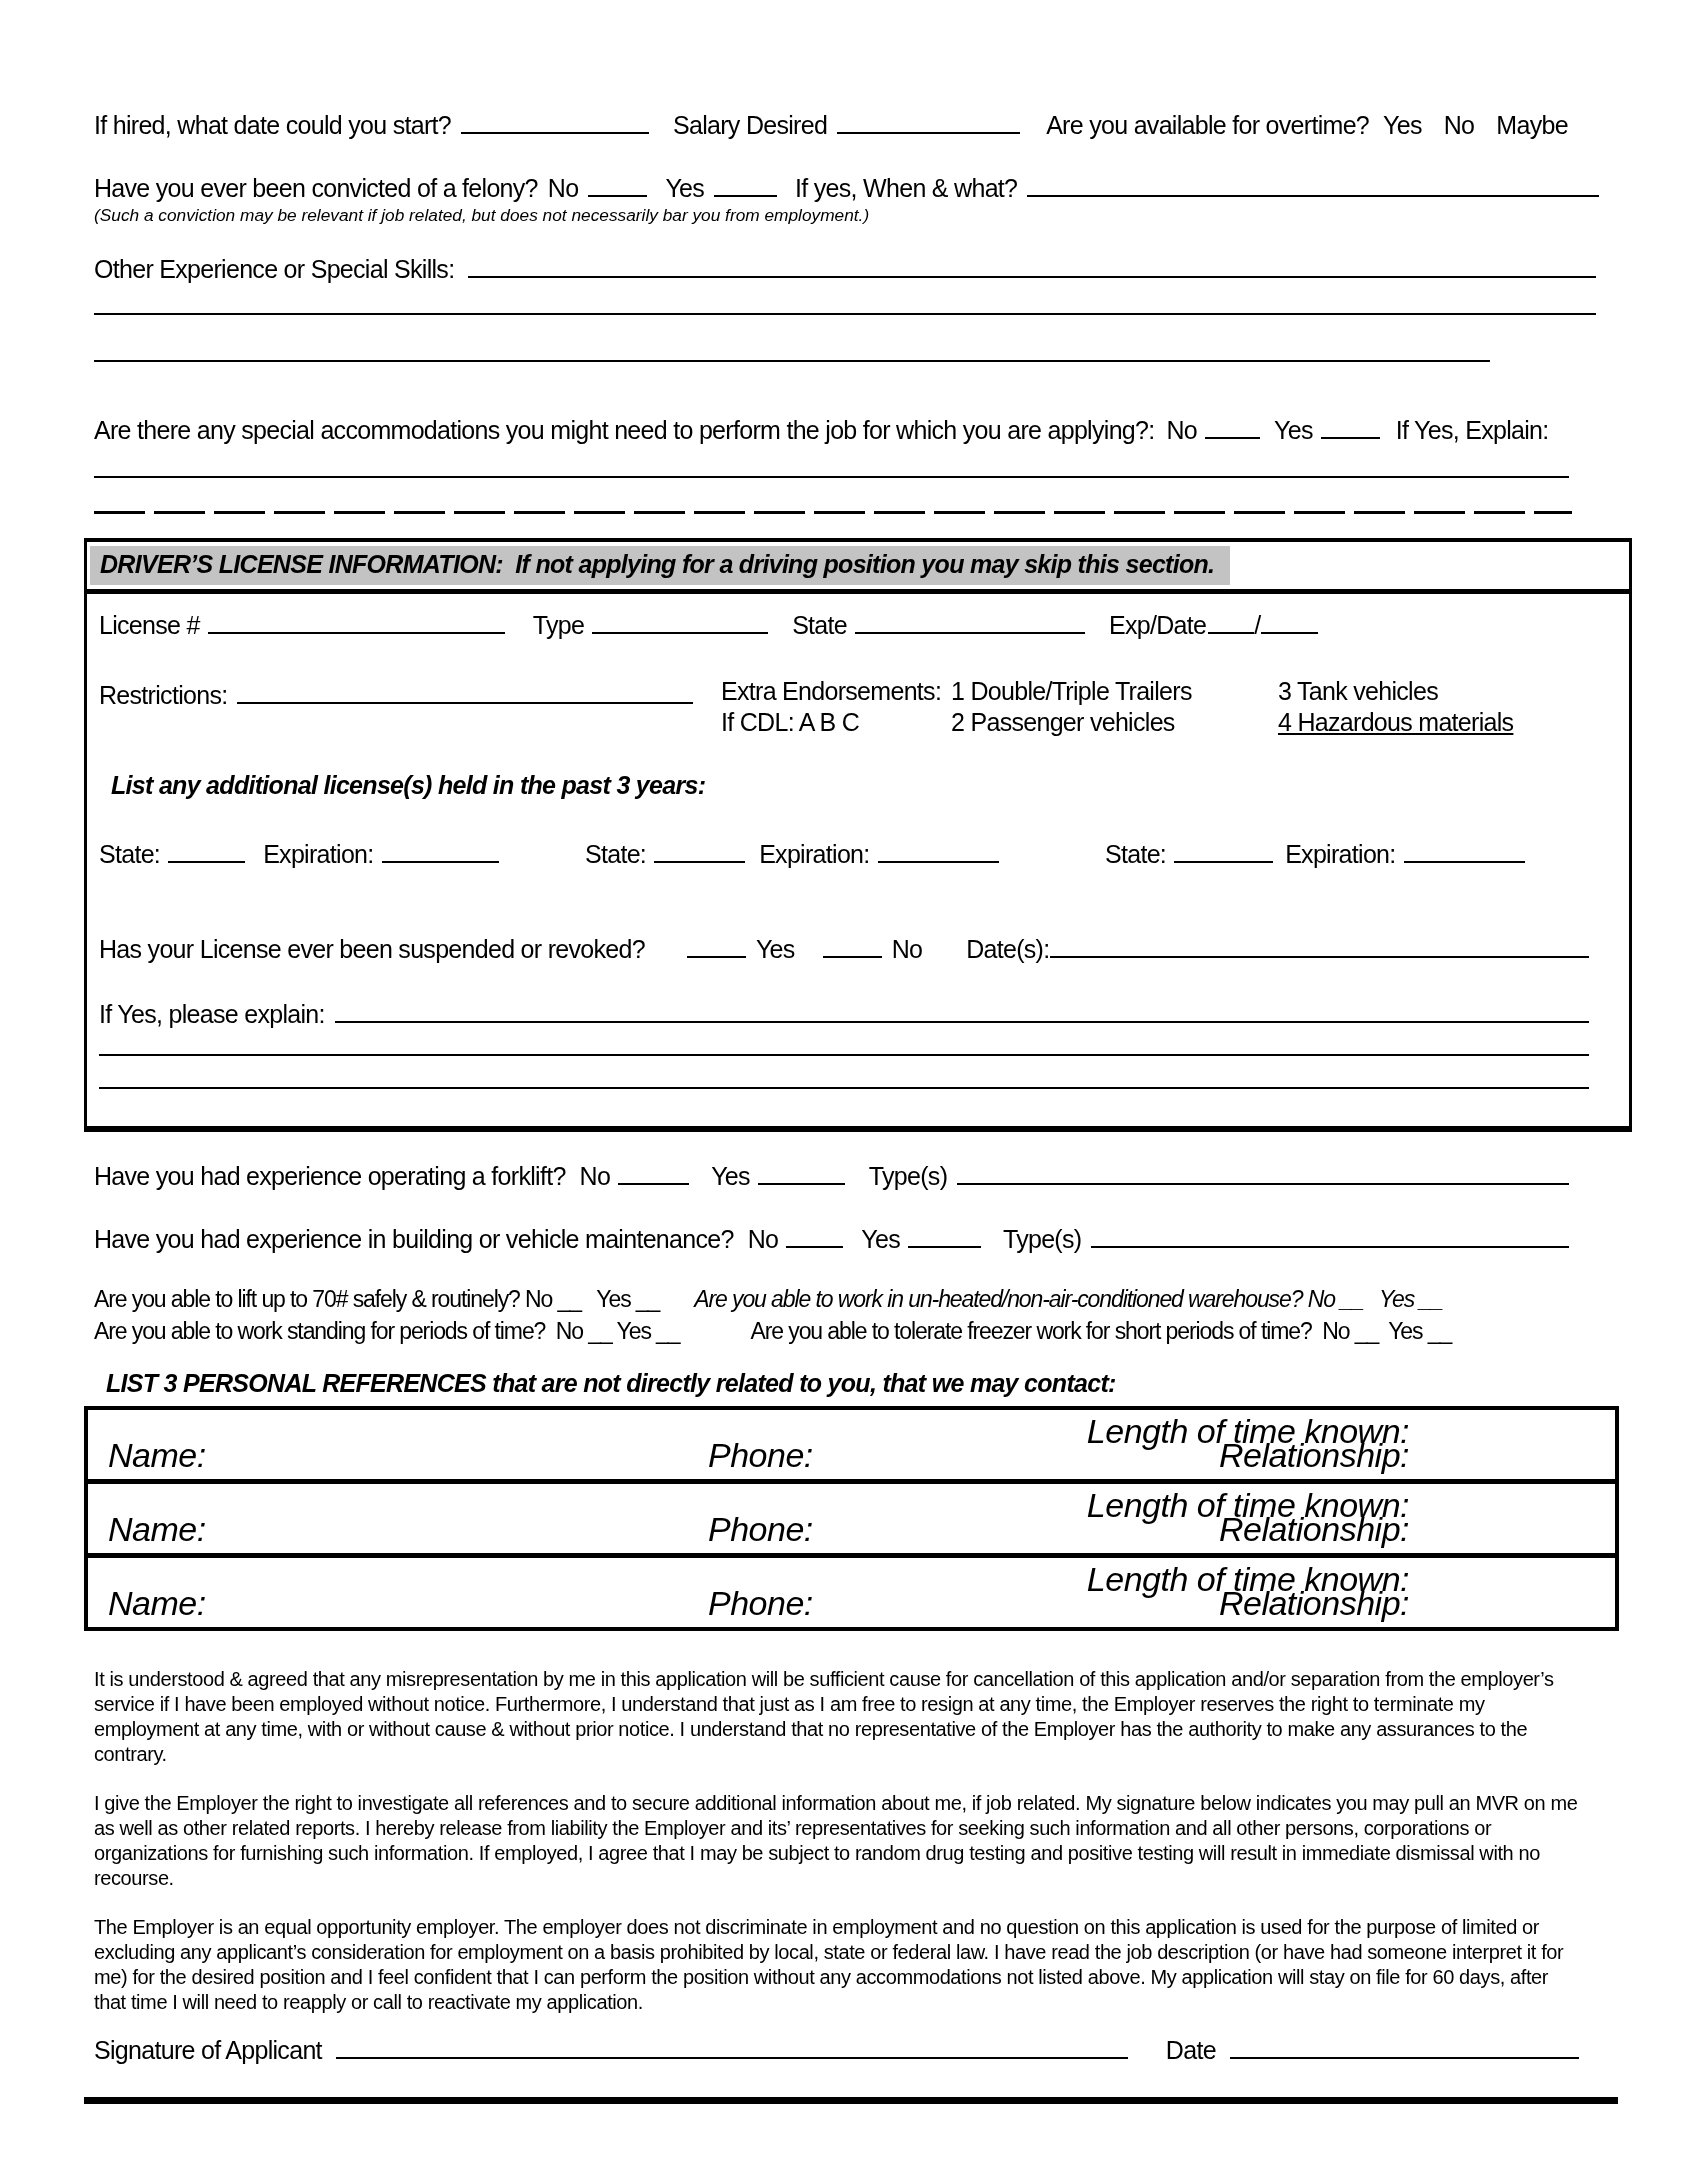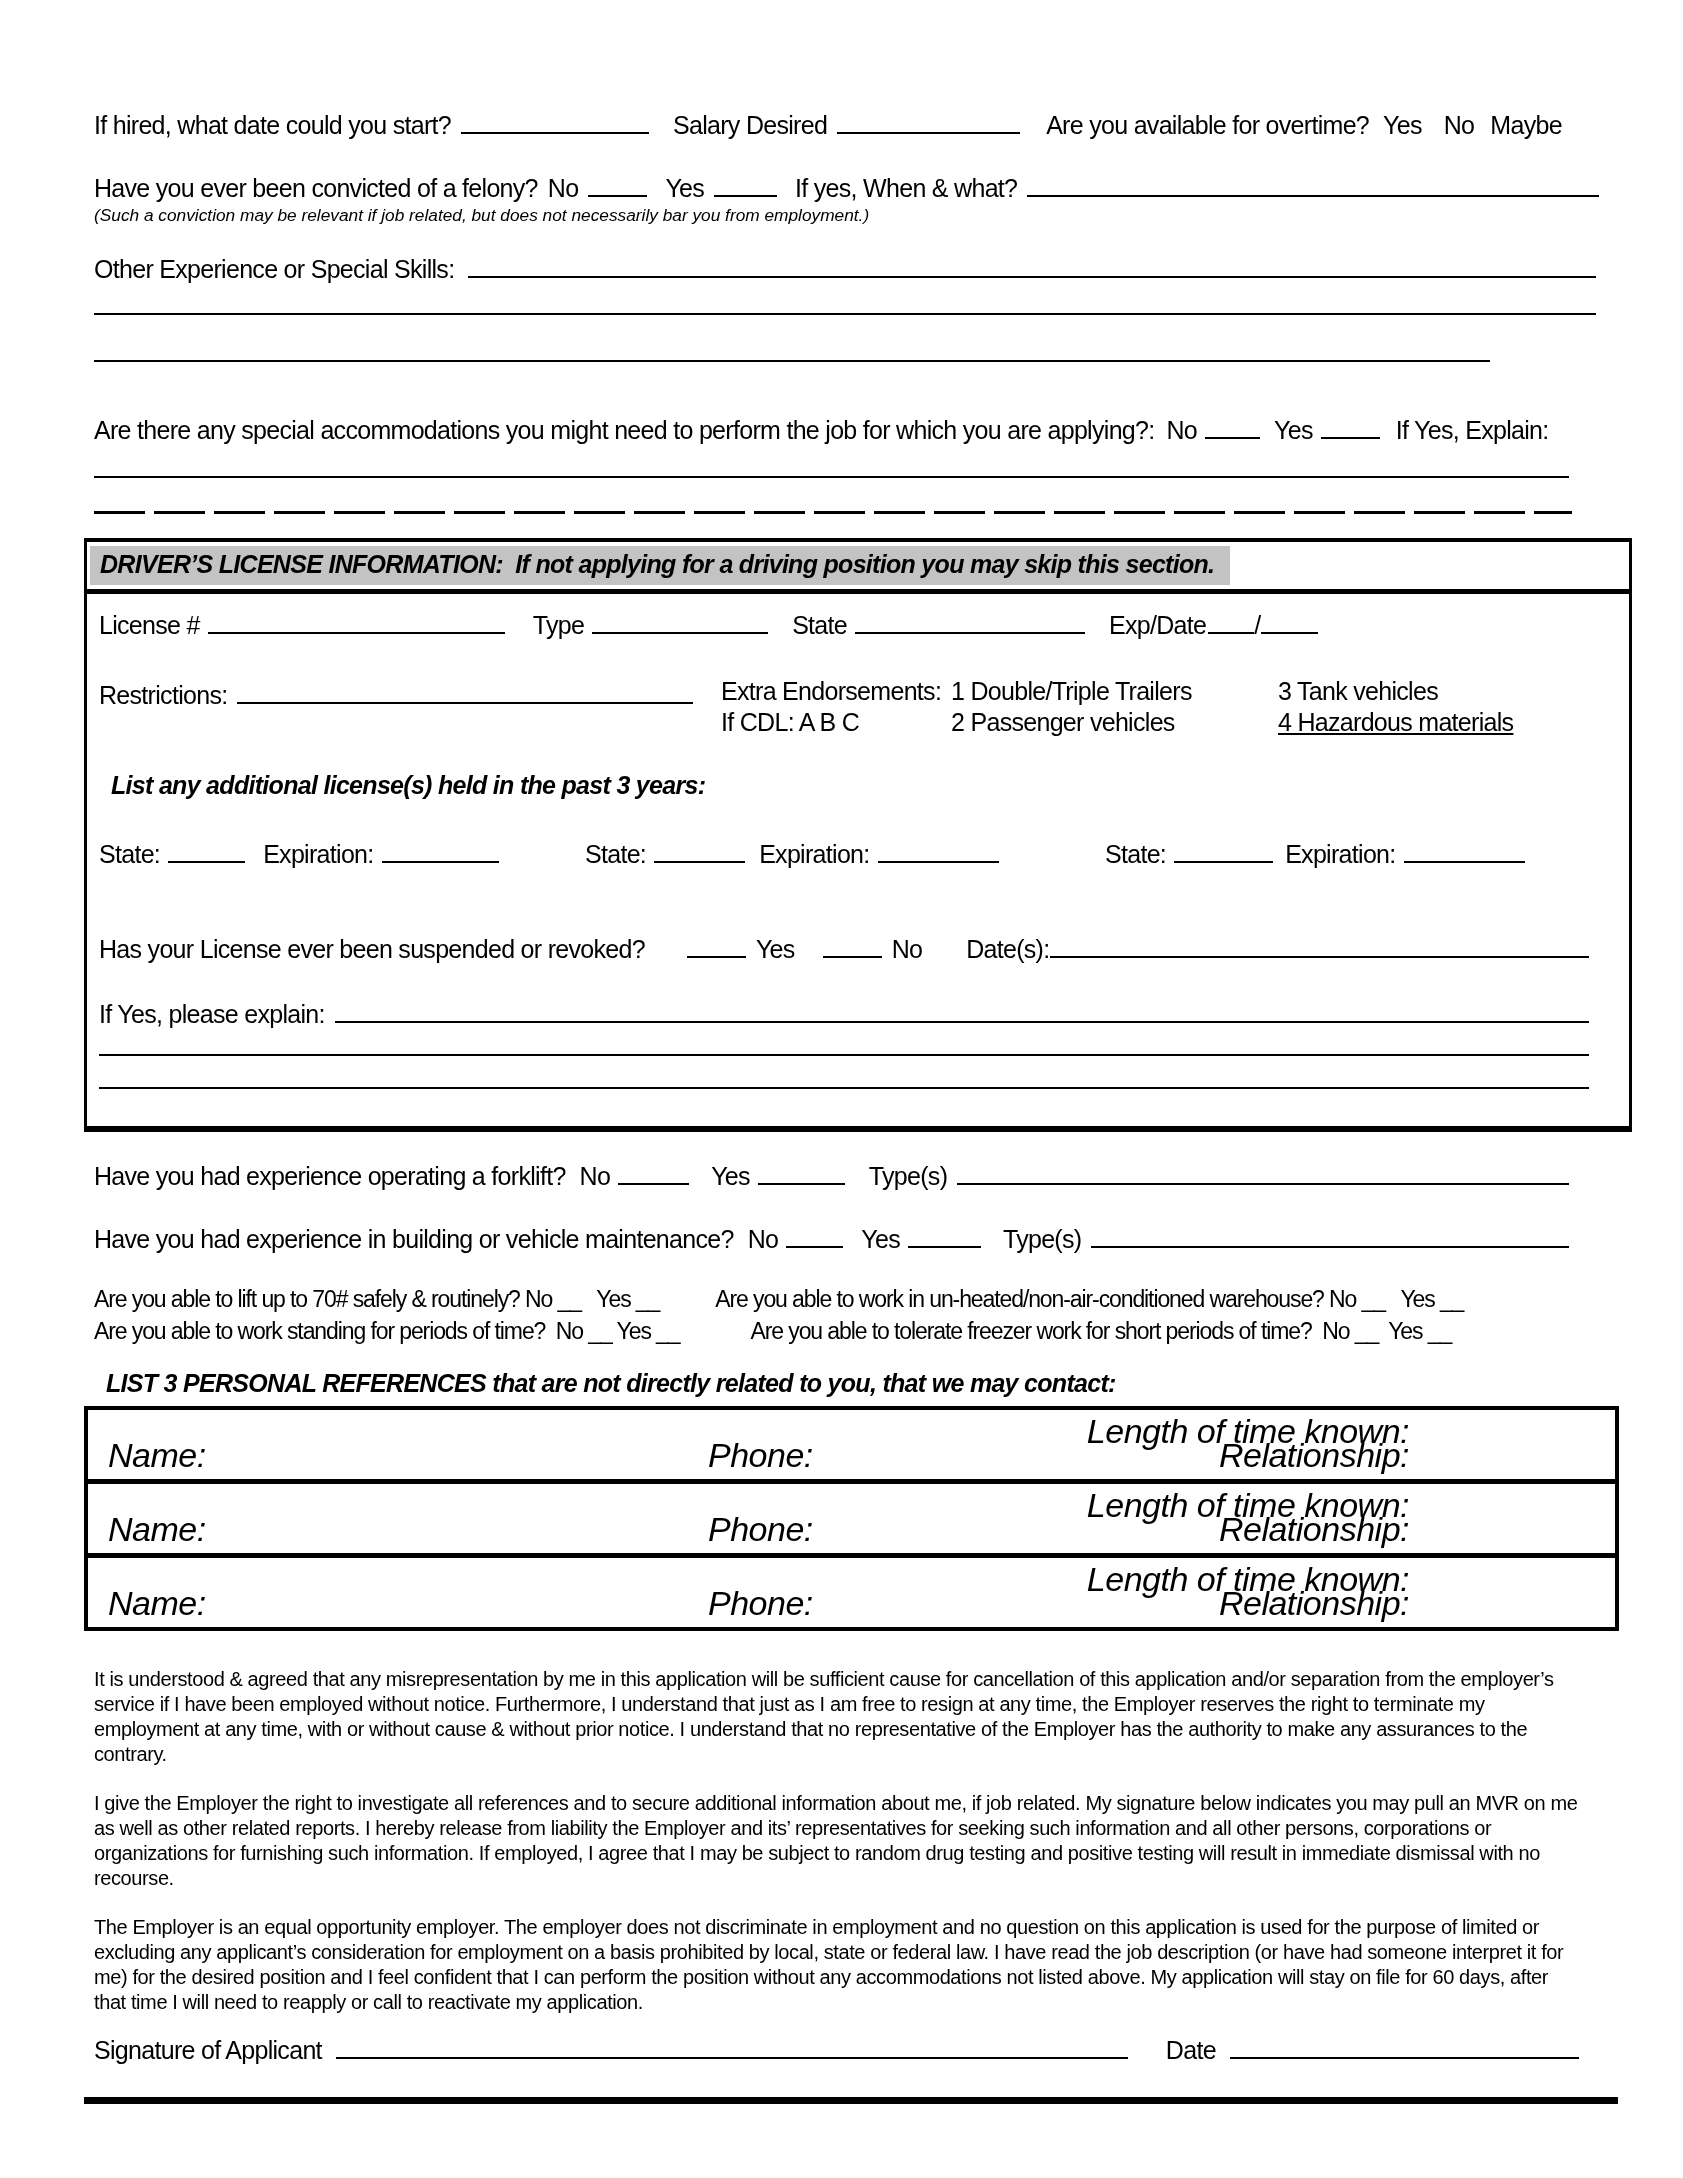--- a/index.html
+++ b/index.html
@@ -39,21 +39,21 @@
 <div class="page">
 
   <div class="t row" style="left:94px;top:107px;width:1485px;">
     <span class="lbl">If hired, what date could you start?</span>
     <span class="b" style="width:188px;margin-left:10px;"></span>
     <span class="lbl" style="margin-left:24px;">Salary Desired</span>
     <span class="b" style="width:183px;margin-left:10px;"></span>
     <span class="lbl" style="margin-left:26px;">Are you available for overtime?</span>
     <span class="lbl" style="margin-left:14px;">Yes</span>
     <span class="lbl" style="margin-left:22px;">No</span>
-    <span class="lbl" style="margin-left:16px;">Maybe</span>
+    <span class="lbl" style="margin-left:22px;">Maybe</span>
   </div>
 
   <div class="t row" style="left:94px;top:170px;width:1505px;">
     <span class="lbl">Have you ever been convicted of a felony?</span>
     <span class="lbl" style="margin-left:10px;">No</span>
     <span class="b" style="width:59px;margin-left:10px;"></span>
     <span class="lbl" style="margin-left:18px;">Yes</span>
     <span class="b" style="width:63px;margin-left:10px;"></span>
     <span class="lbl" style="margin-left:18px;">If yes, When &amp; what?</span>
     <span class="bflex" style="margin-left:10px;"></span>
@@ -161,21 +161,21 @@
     <span class="lbl">Have you had experience in building or vehicle maintenance?</span>
     <span class="lbl" style="margin-left:14px;">No</span>
     <span class="b" style="width:57px;margin-left:8px;"></span>
     <span class="lbl" style="margin-left:18px;">Yes</span>
     <span class="b" style="width:73px;margin-left:8px;"></span>
     <span class="lbl" style="margin-left:22px;">Type(s)</span>
     <span class="bflex" style="margin-left:10px;"></span>
   </div>
 
   <div class="t sq1" style="left:94px;top:1286px;">
-    <span class="pre">Are you able to lift up to 70# safely &amp; routinely? No __   Yes __</span><span class="pre" style="margin-left:56px;">Are you able to work in un-heated/non-air-conditioned warehouse? No __   Yes __</span>
+    <span class="pre">Are you able to lift up to 70# safely &amp; routinely? No __   Yes __</span><span class="pre" style="margin-left:35px;font-style:italic;">Are you able to work in un-heated/non-air-conditioned warehouse? No __   Yes __</span>
   </div>
   <div class="t sq1" style="left:94px;top:1318px;">
     <span class="pre">Are you able to work standing for periods of time?  No __ Yes __</span><span class="pre" style="margin-left:71px;">Are you able to tolerate freezer work for short periods of time?  No __  Yes __</span>
   </div>
 
   <div class="t bi" style="left:94px;top:1369px;">LIST 3 PERSONAL REFERENCES that are not directly related to you, that we may contact:</div>
 
   <div class="reftable">
     <div class="refrow">
       <span class="reflabel" style="top:2px;right:206px;">Length of time known:</span>

